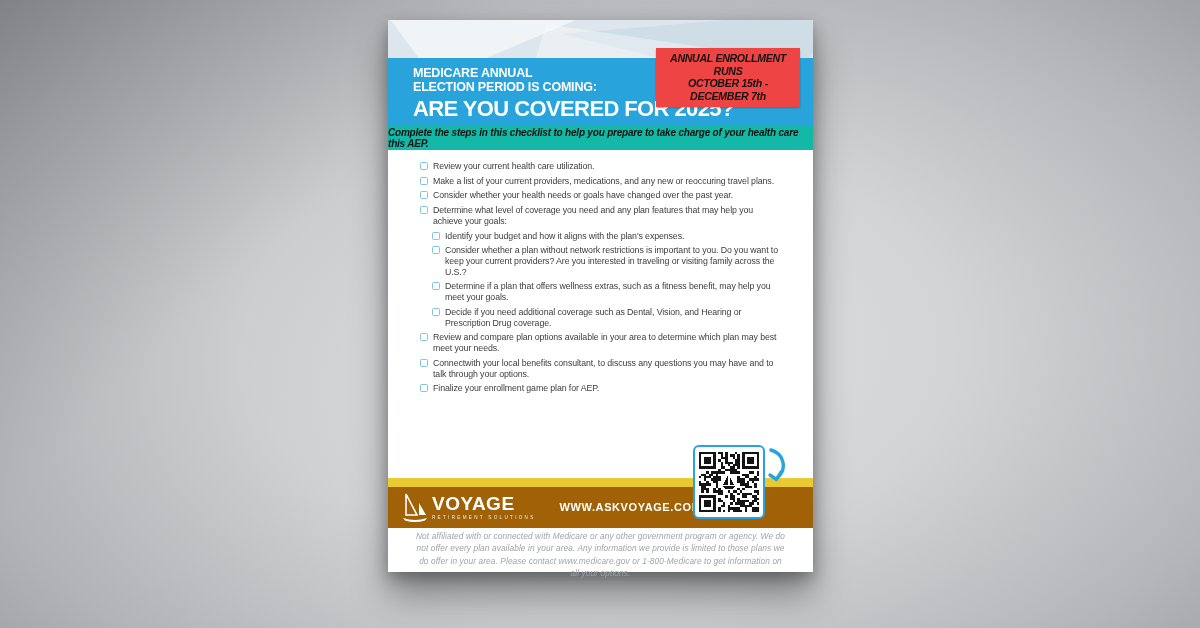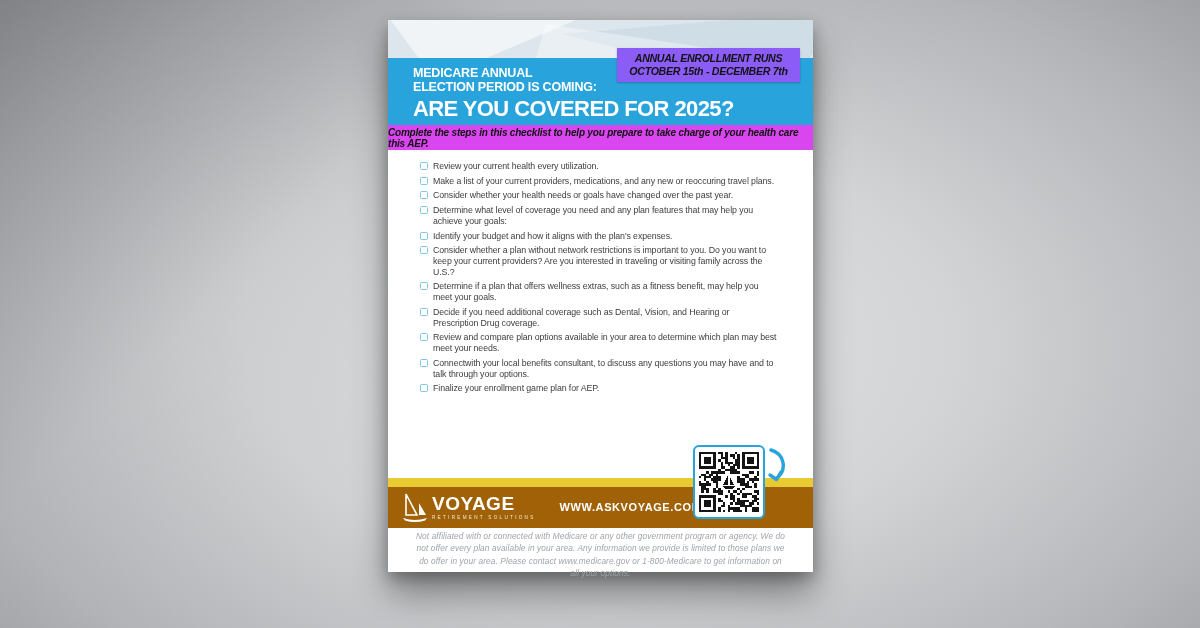--- a/index.html
+++ b/index.html
@@ -35,44 +35,44 @@
     background: rgba(255,255,255,0.35); clip-path: polygon(10% 0, 100% 40%, 0 100%); }
 
   
   .banner {
     position: absolute; top: 38px; left: 0; right: 0; height: 67px;
     background: #29a3dc; color: #ffffff; padding: 8px 0 0 25px;
   }
   .banner .kicker { font-size: 12.5px; font-weight: bold; line-height: 1.12; letter-spacing: -0.2px; }
   .banner .title  { font-size: 22px; font-weight: 800; letter-spacing: -0.6px; margin-top: 2px; white-space: nowrap; }
   .badge {
-    position: absolute; top: -10px; right: 13px; width: 183px;
-    background: #8b5cf6; color: #131313; text-align: center;
+    position: absolute; top: -10px; right: 13px; width: 144px;
+    background: #ef4444; color: #131313; text-align: center;
     font-size: 10.6px; font-weight: bold; font-style: italic;
     line-height: 1.18; padding: 4px 4px 5px; letter-spacing: -0.3px;
     box-shadow: 0 1px 2px rgba(0,0,0,0.25);
   }
 
   
   .intro-strip {
     position: absolute; top: 105px; left: 0; right: 0; height: 25px;
-    background: #d946ef; display: flex; align-items: center; justify-content: center;
+    background: #14b8a6; display: flex; align-items: center; justify-content: center;
   }
   .intro-strip span {
     font-size: 10px; font-weight: bold; font-style: italic; color: #121212; letter-spacing: -0.2px;
   }
 
   
   .checklist {
     position: absolute; top: 130px; left: 0; right: 0; height: 276px;
     padding: 11px 14px 0 32px; overflow: hidden;
   }
   .row { position: relative; padding-left: 13px; margin-bottom: 4px;
     font-size: 8.8px; line-height: 1.22; color: #3d3d3d; letter-spacing: -0.1px; max-width: 362px; }
-  .row.lvl2 { max-width: 350px; }
+  .row.lvl2 { margin-left: 12px; max-width: 350px; }
   .cb {
     position: absolute; left: 0; top: 1px; width: 8px; height: 8px;
     border: 1.3px solid #7ec6e2; border-radius: 1.5px; background: #fff;
   }
 
   
   .cta { position: absolute; top: 408px; left: 27px; right: 14px; }
   .cta-emphasis { width: 256px; font-size: 10px; font-weight: bold; font-style: italic;
     color: #1b75bc; line-height: 1.32; letter-spacing: -0.15px; }
   .cta-prompt { width: 256px; font-size: 10px; font-weight: bold; color: #1b1b1b;
@@ -130,21 +130,21 @@
     </div>
   </div>
 
   <div class="intro-strip">
     <span>Complete the steps in this checklist to help you prepare to take charge of your health care this AEP.</span>
   </div>
 
   <div class="checklist">
     <div class="row lvl1">
       <span class="cb"></span>
-      <span>Review your current health every utilization.</span>
+      <span>Review your current health care utilization.</span>
     </div>
     <div class="row lvl1">
       <span class="cb"></span>
       <span>Make a list of your current providers, medications, and any new or reoccuring travel plans.</span>
     </div>
     <div class="row lvl1">
       <span class="cb"></span>
       <span>Consider whether your health needs or goals have changed over the past year.</span>
     </div>
     <div class="row lvl1">

